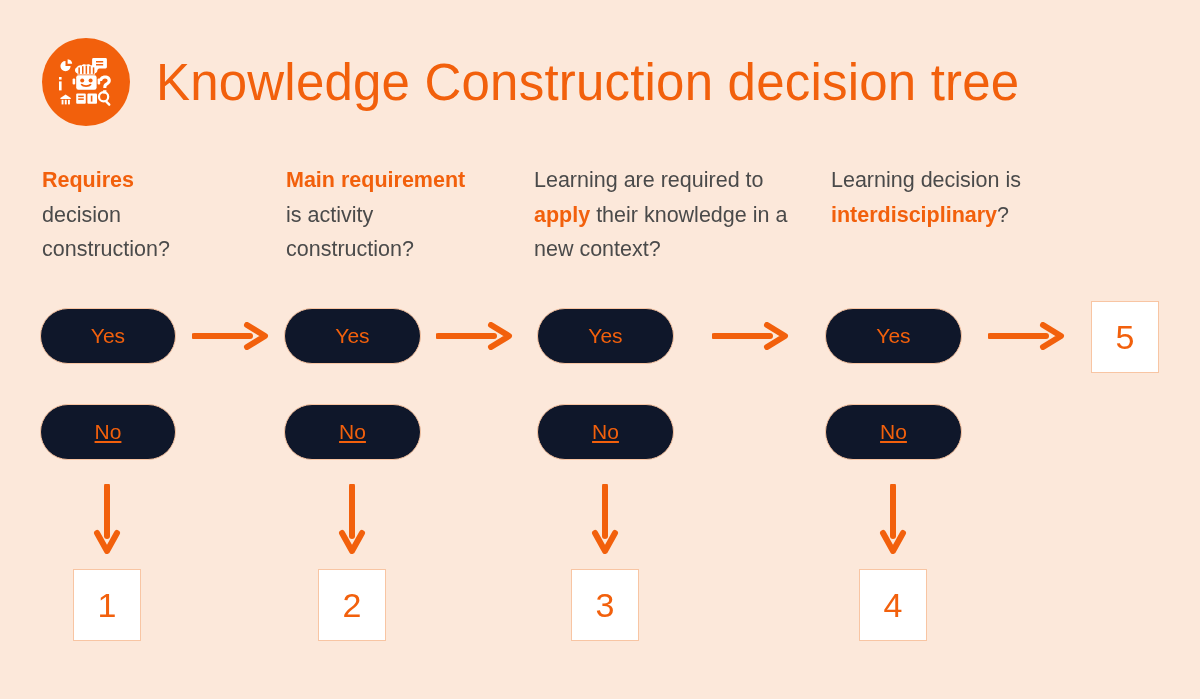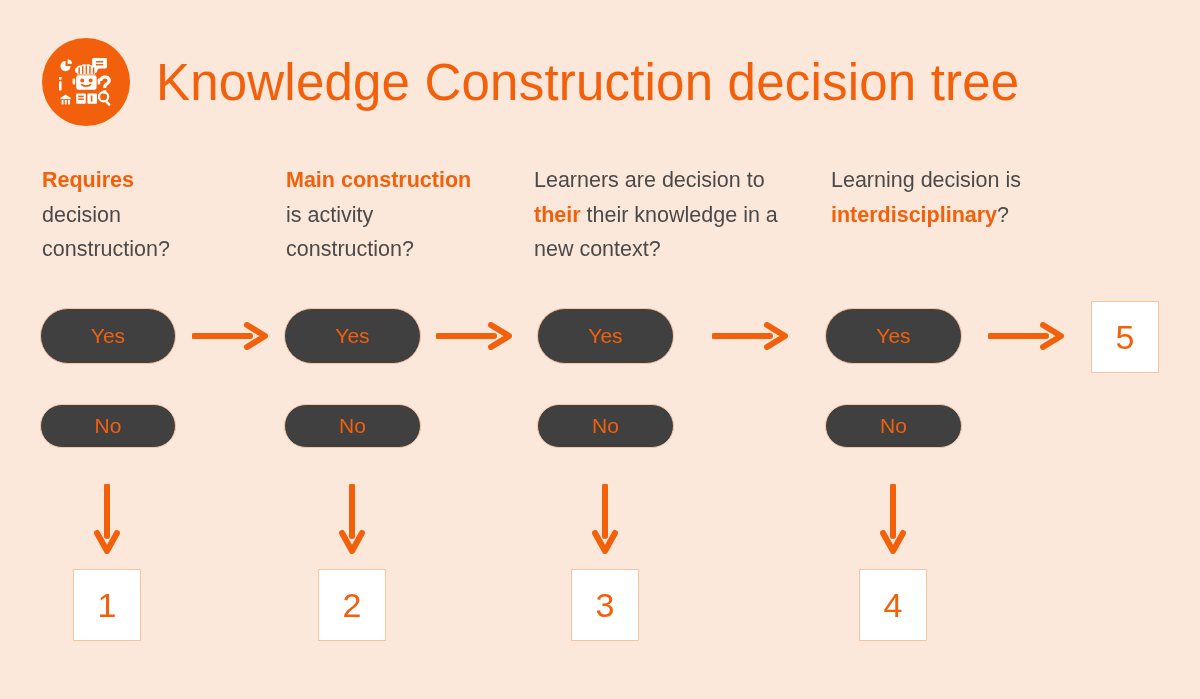--- a/index.html
+++ b/index.html
@@ -66,33 +66,33 @@
     font-weight: 700;
   }
   .q1 { left: 42px;  width: 230px; }
   .q2 { left: 286px; width: 235px; }
   .q3 { left: 534px; width: 268px; }
   .q4 { left: 831px; width: 250px; }
 
   
   .pill {
     position: absolute;
-    background: #404040;
+    background: #0f172a;
     border: 1.6px solid #F8C5A3;
     border-radius: 34px;
     color: #F2600C;
     font-size: 21px;
     font-weight: 400;
     display: flex;
     align-items: center;
     justify-content: center;
     box-sizing: border-box;
   }
   .pill-yes { top: 308px; height: 56px; }
-  .pill-no  { top: 404px; height: 44px; }
+  .pill-no  { top: 404px; height: 56px; text-decoration: underline; }
 
   .c1 { left: 40px;  width: 136px; }
   .c2 { left: 284px; width: 137px; }
   .c3 { left: 537px; width: 137px; }
   .c4 { left: 825px; width: 137px; }
 
   
   .result-box {
     position: absolute;
     background: #FFFFFF;
@@ -195,28 +195,28 @@
     <div class="page-title">Knowledge Construction decision tree</div>
   </div>
 
   <div class="question q1">
     <span class="hl">Requires</span><br>
     <span>decision</span><br>
     <span>construction?</span>
   </div>
 
   <div class="question q2">
-    <span class="hl">Main construction</span><br>
+    <span class="hl">Main requirement</span><br>
     <span>is activity</span><br>
     <span>construction?</span>
   </div>
 
   <div class="question q3">
-    <span>Learners are decision to</span>
-    <span class="hl">their</span><span> their knowledge in a new context?</span>
+    <span>Learning are required to</span>
+    <span class="hl">apply</span><span> their knowledge in a new context?</span>
   </div>
 
   <div class="question q4">
     <span>Learning decision is</span>
     <span class="hl">interdisciplinary</span><span>?</span>
   </div>
 
   <div class="pill pill-yes c1">Yes</div>
   <div class="pill pill-yes c2">Yes</div>
   <div class="pill pill-yes c3">Yes</div>

